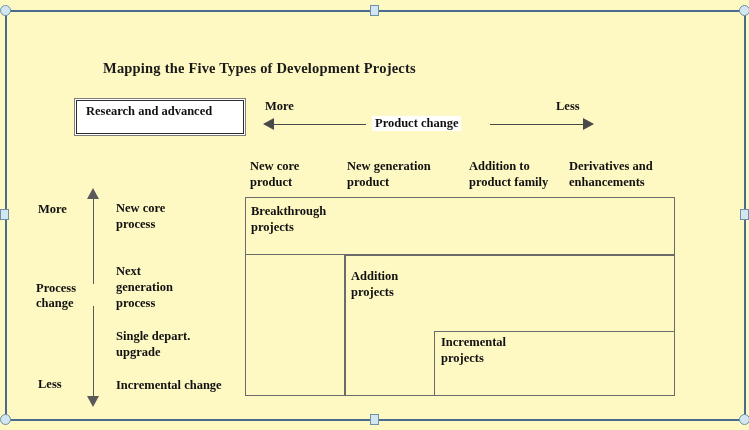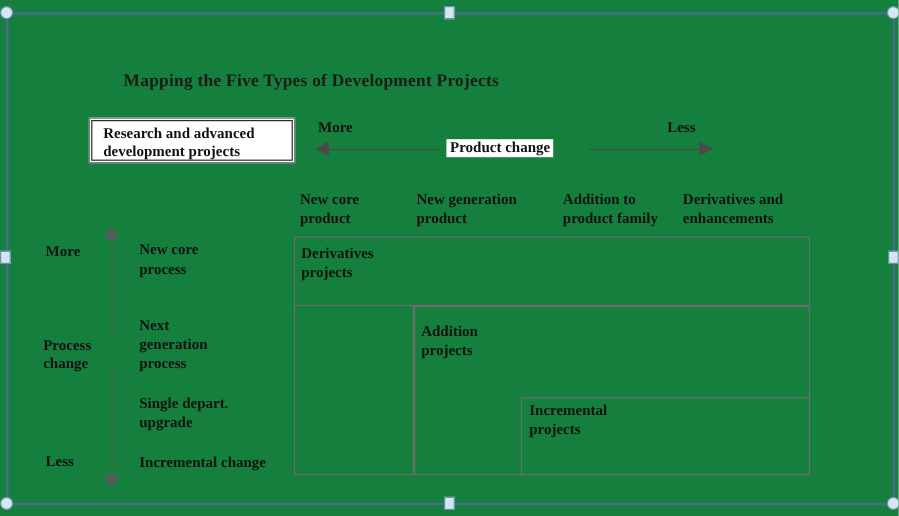--- a/index.html
+++ b/index.html
@@ -7,21 +7,21 @@
     padding: 0;
     background: #ffffff;
   }
   body {
     font-family: "Liberation Serif", "DejaVu Serif", serif;
   }
   #canvas {
     position: relative;
     width: 749px;
     height: 430px;
-    background: #15803d;
+    background: #fef9c3;
     overflow: hidden;
   }
 
   
   .sel-line {
     position: absolute;
     background: #4a6c8c;
   }
   .sel-top    { left: 5px;  top: 10px;  width: 740px; height: 2px; }
   .sel-bottom { left: 5px;  top: 419px; width: 740px; height: 2px; }
@@ -218,21 +218,20 @@
 
 <div id="canvas">
 
   <div>
 
     <div class="title">Mapping the Five Types of Development Projects</div>
 
     <div class="rnd-box">
       <div class="rnd-box-inner">
         <div>Research and advanced</div>
-        <div>development projects</div>
       </div>
     </div>
 
     <div>
       <div class="axis-more-h">More</div>
       <div class="axis-less-h">Less</div>
       <div class="arrow-left-head"></div>
       <div class="hline-left"></div>
       <div class="hline-label">Product change</div>
       <div class="hline-right"></div>
@@ -287,21 +286,21 @@
     </div>
 
     <div class="matrix">
       <div class="mbox mbox-breakthrough"></div>
       <div class="mbox mbox-col1"></div>
       <div class="mbox mbox-platform"></div>
       <div class="mbox mbox-derivative"></div>
     </div>
 
     <div class="cell-text txt-breakthrough">
-      <div>Derivatives</div>
+      <div>Breakthrough</div>
       <div>projects</div>
     </div>
     <div class="cell-text txt-platform">
       <div>Addition</div>
       <div>projects</div>
     </div>
     <div class="cell-text txt-derivative">
       <div>Incremental</div>
       <div>projects</div>
     </div>

